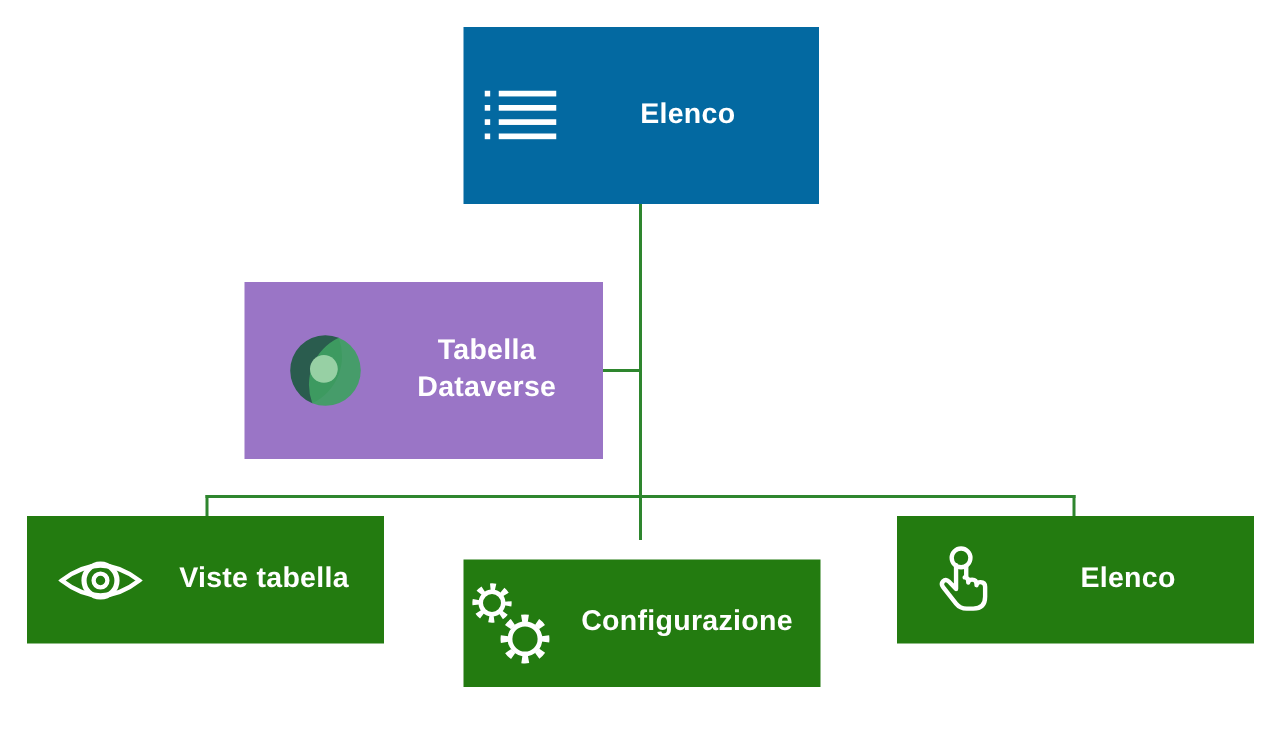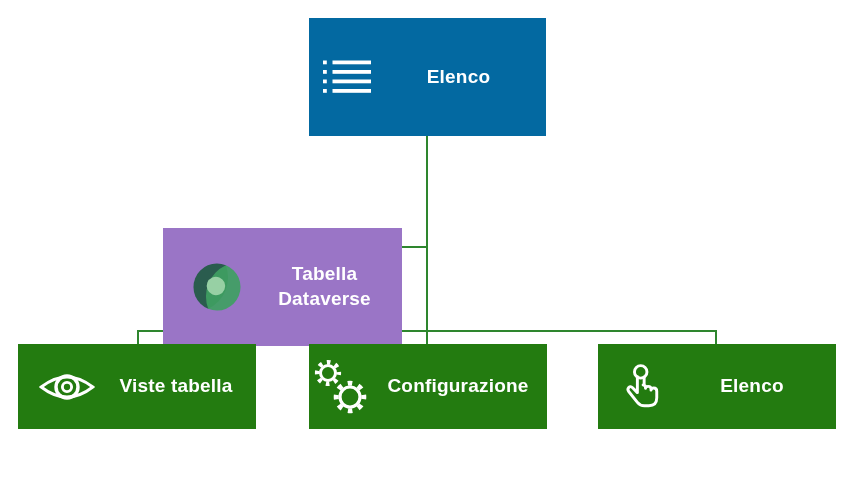--- a/index.html
+++ b/index.html
@@ -20,24 +20,24 @@
   .node .nlabel{
     flex:1;
     text-align:center;
     font-size:19px;
     font-weight:600;
     letter-spacing:.2px;
     line-height:1.3;
   }
   .node .icon-wrap{flex:0 0 auto;display:flex;align-items:center;justify-content:center;}
   .node-blue{left:309px;top:18px;width:237px;height:118px;background:#0369a1;padding-left:14px;}
-  .node-purple{left:163px;top:188px;width:239px;height:118px;background:#9A75C6;padding-left:24px;margin-top:40px;}
+  .node-purple{left:163px;top:188px;width:239px;height:118px;background:#9A75C6;padding-left:24px;}
   .node-green{background:#237B10;width:238px;height:85px;top:344px;}
   .node-viste{left:18px;padding-left:20px;}
-  .node-config{left:309px;padding-left:4px;}
+  .node-config{left:309px;padding-left:4px;margin-top:29px;}
   .node-azioni{left:598px;padding-left:20px;}
   .nlabel-wrap{max-width:118px;margin:0 auto;}
   .edge{position:absolute;background:#2E862E;}
   .edge-trunk{left:426px;top:136px;width:2px;height:224px;}
   .edge-tabella{left:402px;top:246px;width:24px;height:2px;}
   .edge-distribution{left:137px;top:330px;width:580px;height:2px;}
   .edge-drop-left{left:137px;top:330px;width:2px;height:30px;}
   .edge-drop-right{left:715px;top:330px;width:2px;height:30px;}
   svg{display:block;}
 </style>

